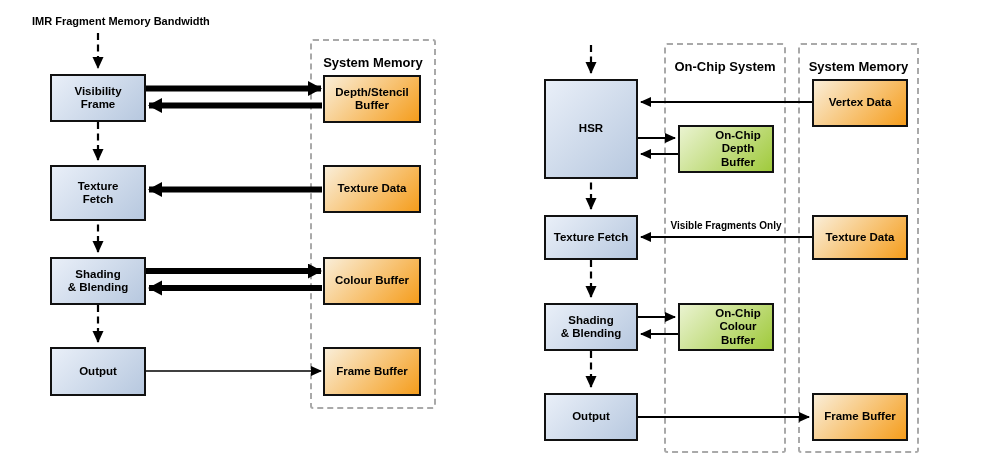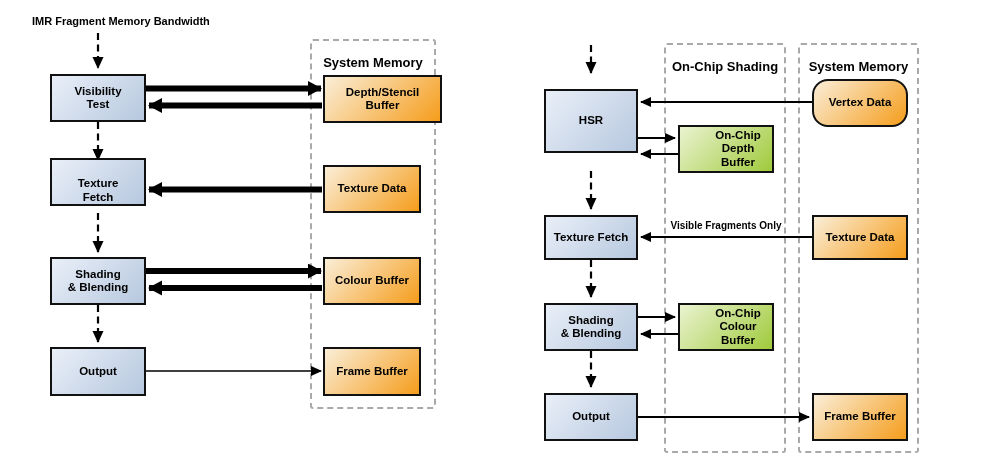--- a/index.html
+++ b/index.html
@@ -83,21 +83,21 @@
 
 <div class="canvas">
 
   <div class="diagram-title" style="left:32px;">IMR Fragment Memory Bandwidth</div>
 
   <div class="container-box" style="left:310px; top:39px; width:126px; height:370px;">
     <div class="container-label">System Memory</div>
   </div>
 
   <div class="container-box" style="left:664px; top:43px; width:122px; height:410px;">
-    <div class="container-label">On-Chip Shading</div>
+    <div class="container-label">On-Chip System</div>
   </div>
 
   <div class="container-box" style="left:798px; top:43px; width:121px; height:410px;">
     <div class="container-label">System Memory</div>
   </div>
 
   <svg class="arrows" viewBox="0 0 984 475">
     <defs>
       <marker id="headThick" markerUnits="userSpaceOnUse" markerWidth="15" markerHeight="16" refX="13" refY="7.5" orient="auto">
         <polygon points="0 0, 14 7.5, 0 15" fill="#000"></polygon>
@@ -132,49 +132,49 @@
     <line x1="638" y1="138" x2="675" y2="138" stroke="#000" stroke-width="1.8" marker-end="url(#headThin)"></line>
     <line x1="678" y1="154" x2="641" y2="154" stroke="#000" stroke-width="1.8" marker-end="url(#headThin)"></line>
     <line x1="812" y1="237" x2="641" y2="237" stroke="#000" stroke-width="1.8" marker-end="url(#headThin)"></line>
     <line x1="638" y1="317" x2="675" y2="317" stroke="#000" stroke-width="1.8" marker-end="url(#headThin)"></line>
     <line x1="678" y1="334" x2="641" y2="334" stroke="#000" stroke-width="1.8" marker-end="url(#headThin)"></line>
     <line x1="638" y1="417" x2="809" y2="417" stroke="#000" stroke-width="1.8" marker-end="url(#headThin)"></line>
   </svg>
 
   <div class="node stage" style="left:50px; top:74px;  width:96px; height:48px;">
     <span>Visibility
-Test</span>
-  </div>
-  <div class="node stage" style="left:50px; top:158px; width:96px; height:48px;align-items:flex-end;">
+Frame</span>
+  </div>
+  <div class="node stage" style="left:50px; top:165px; width:96px; height:56px;">
     <span>Texture
 Fetch</span>
   </div>
   <div class="node stage" style="left:50px; top:257px; width:96px; height:48px;">
     <span>Shading
 &amp; Blending</span>
   </div>
   <div class="node stage" style="left:50px; top:347px; width:96px; height:49px;">
     <span>Output</span>
   </div>
 
-  <div class="node memory" style="left:323px; top:75px;  width:119px; height:48px;">
+  <div class="node memory" style="left:323px; top:75px;  width:98px; height:48px;">
     <span>Depth/Stencil
 Buffer</span>
   </div>
   <div class="node memory" style="left:323px; top:165px; width:98px; height:48px;">
     <span>Texture Data</span>
   </div>
   <div class="node memory" style="left:323px; top:257px; width:98px; height:48px;">
     <span>Colour Buffer</span>
   </div>
   <div class="node memory" style="left:323px; top:347px; width:98px; height:49px;">
     <span>Frame Buffer</span>
   </div>
 
-  <div class="node stage" style="left:544px; top:79px;  width:94px; height:64px;margin-top:10px;">
+  <div class="node stage" style="left:544px; top:79px;  width:94px; height:100px;">
     <span>HSR</span>
   </div>
   <div class="node stage" style="left:544px; top:215px; width:94px; height:45px;">
     <span>Texture Fetch</span>
   </div>
   <div class="node stage" style="left:544px; top:303px; width:94px; height:48px;">
     <span>Shading
 &amp; Blending</span>
   </div>
   <div class="node stage" style="left:544px; top:393px; width:94px; height:48px;">
@@ -183,21 +183,21 @@
 
   <div class="node onchip" style="left:678px; top:125px; width:96px; height:48px;">
     <span>On-Chip
 Depth Buffer</span>
   </div>
   <div class="node onchip" style="left:678px; top:303px; width:96px; height:48px;">
     <span>On-Chip
 Colour Buffer</span>
   </div>
 
-  <div class="node memory" style="left:812px; top:79px;  width:96px; height:48px;border-radius:16px;">
+  <div class="node memory" style="left:812px; top:79px;  width:96px; height:48px;">
     <span>Vertex Data</span>
   </div>
   <div class="node memory" style="left:812px; top:215px; width:96px; height:45px;">
     <span>Texture Data</span>
   </div>
   <div class="node memory" style="left:812px; top:393px; width:96px; height:48px;">
     <span>Frame Buffer</span>
   </div>
 
   <div class="annotation">Visible Fragments Only</div>

